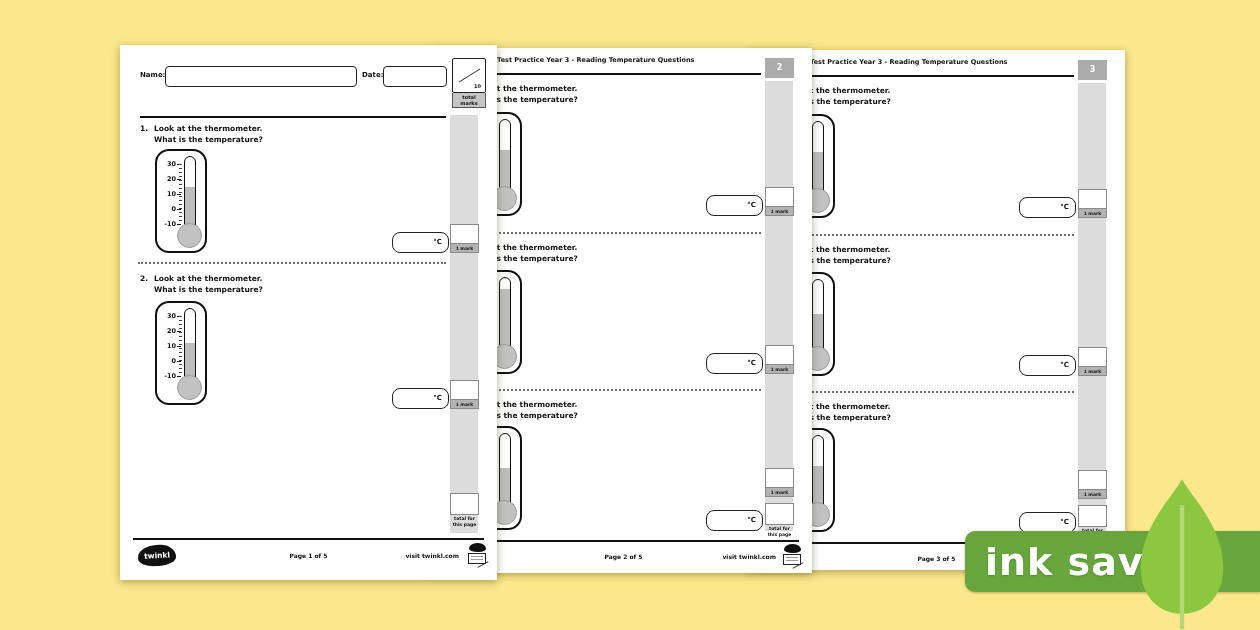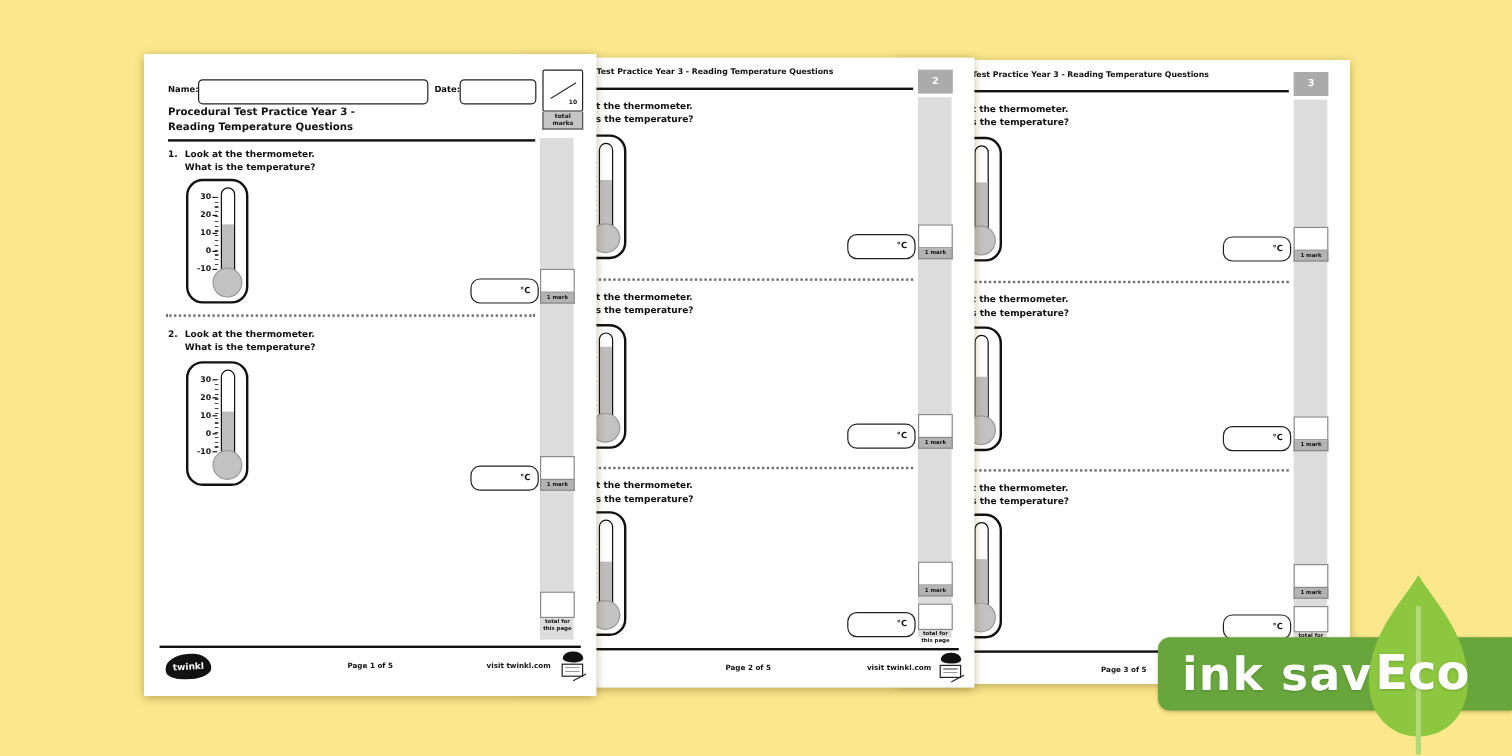--- a/index.html
+++ b/index.html
@@ -305,24 +305,20 @@
     <span class="field" style="left:263px;top:21px;width:62px;"></span>
 
     <div class="tm" style="left:332px;top:13px;">
       <div class="tm-box">
           <span class="tm-slash"></span>
           <span class="tm-val">10</span>
         </div>
       <div class="tm-lbl">total marks</div>
     </div>
 
-    <div class="abs title" style="left:20px;top:43px;">
-      <div>Procedural Test Practice Year 3 -</div>
-      <div>Reading Temperature Questions</div>
-    </div>
     <div class="rule" style="left:20px;top:71px;width:306px;"></div>
 
     <div class="graycol" style="left:330px;top:70px;width:28px;height:418px;"></div>
 
     <div class="abs qtext" style="left:34px;top:79px;">
       <span class="qnum">1.</span>
       <div>Look at the thermometer.</div>
         <div>What is the temperature?</div>
     </div>
     <div class="thermo" style="left:35px;top:104px;">
@@ -393,15 +389,14 @@
     </div>
   </div>
 
   <div class="eco-banner">
     <span class="eco-ink">ink saving</span>
   </div>
   <svg class="eco-leaf" viewBox="0 0 100 140">
     <path d="M50 2 C60 20 88 46 88 84 C88 110 71 126 50 126 C29 126 12 110 12 84 C12 46 40 20 50 2 Z" fill="#8DC63F"></path>
     <line x1="50" y1="26" x2="50" y2="140" stroke="#B2D878" stroke-width="4"></line>
   </svg>
-  <div class="eco-text">Eco</div>
 
 </div>
 
 </body></html>

